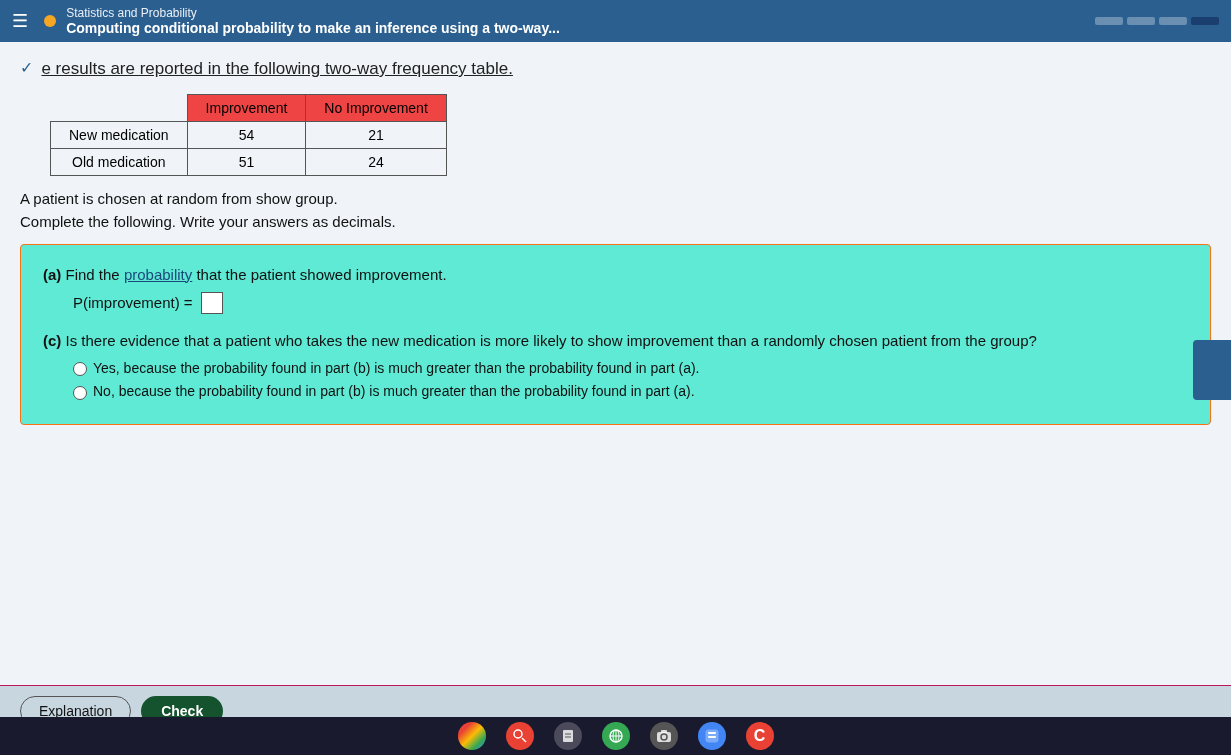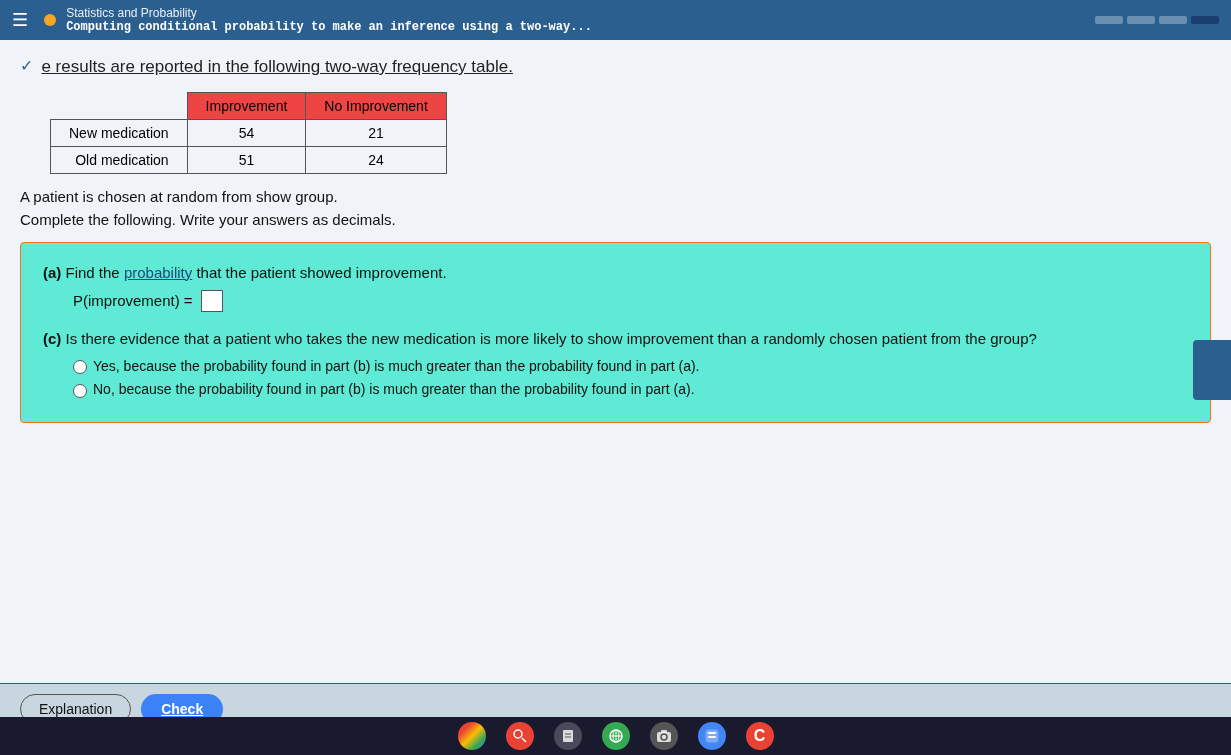--- a/index.html
+++ b/index.html
@@ -88,21 +88,21 @@
     .freq-table th, .freq-table td {
       border: 1px solid #555;
       padding: 5px 18px;
       text-align: center;
     }
     .freq-table th {
       background: #ef4444;
       font-weight: normal;
     }
     .freq-table td:first-child {
-      text-align: right;
+      text-align: center;
       margin-top: 46px;
     }
     .freq-table thead th:first-child {
       border: none;
       background: transparent;
     }
 
     .instruction-text {
       font-size: 15px;
       color: #111;
@@ -201,21 +201,21 @@
     .btn-explanation {
       background: transparent;
       border: 1.5px solid #555;
       border-radius: 20px;
       padding: 6px 18px;
       font-size: 14px;
       cursor: pointer;
       color: #111;
     }
     .btn-check {
-      background: #3b82f6;
+      background: #14532d;
       border: none;
       border-radius: 20px;
       padding: 7px 20px;
       font-size: 14px;
       cursor: pointer;
       color: white;
       font-weight: bold;
       text-decoration: underline;
     }
 
@@ -258,21 +258,21 @@
     .taskbar-icon.chrome { background: linear-gradient(135deg, #ea4335 25%, #fbbc05 50%, #34a853 75%, #4285f4 100%); }
   </style>
 </head>
 <body>
 
 <div class="top-bar">
   <span class="hamburger">☰</span>
   <span class="dot-icon"></span>
   <div>
     <div style="font-size:12px;opacity:0.9;">Statistics and Probability</div>
-    <div style="font-size:12px;font-weight:bold;font-family:Liberation Mono, monospace;">Computing conditional probability to make an inference using a two-way...</div>
+    <div style="font-size:14px;font-weight:bold;">Computing conditional probability to make an inference using a two-way...</div>
   </div>
   <div class="top-bar-right">
     <button class="nav-btn"></button>
     <button class="nav-btn"></button>
     <button class="nav-btn"></button>
     <button class="nav-btn" style="background:#1a3f6f;"></button>
   </div>
 </div>
 
 <div class="content-area">

